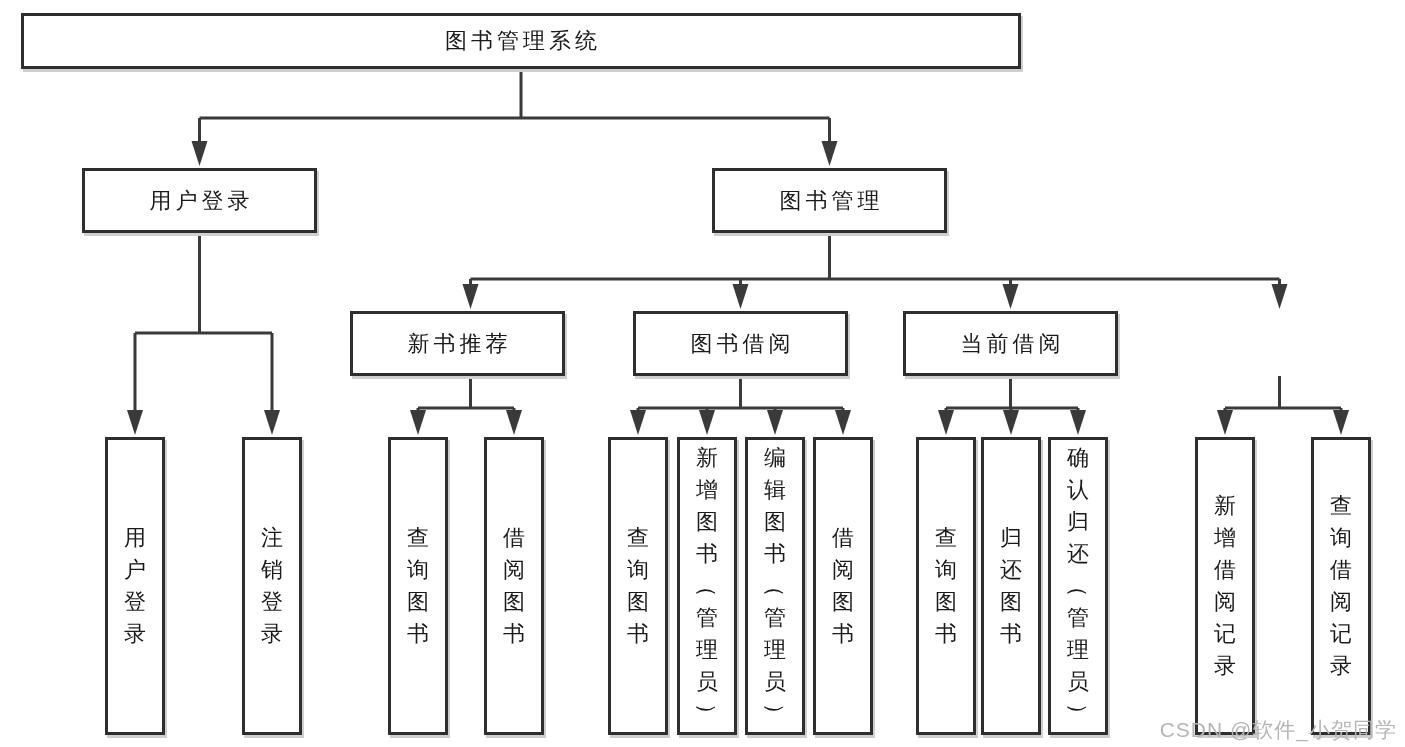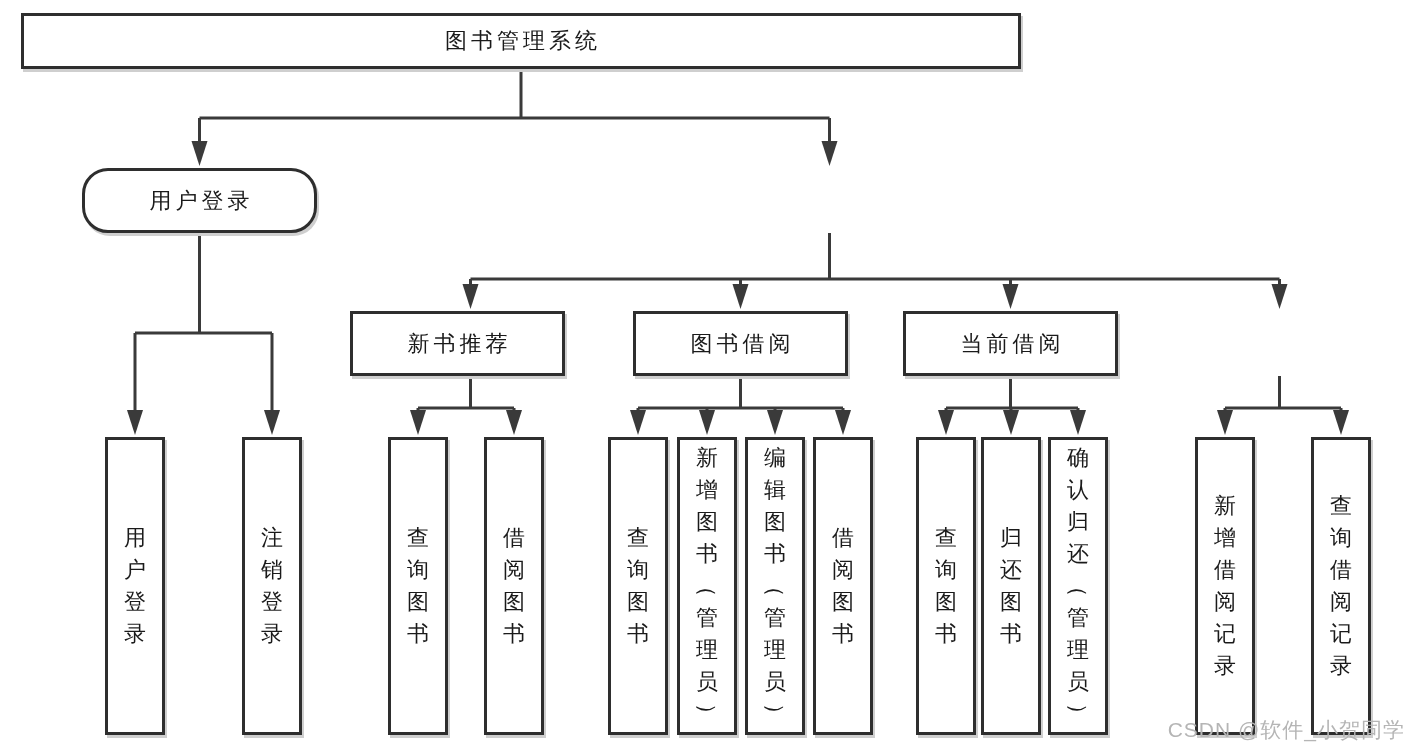--- a/index.html
+++ b/index.html
@@ -37,26 +37,26 @@
   }
   .node.v{
     flex-direction:column;
     gap:10px;
     font-size:22px;
   }
   .node.v span{display:block;line-height:1;}
   .node.v span.rot{transform:rotate(90deg);}
   
   .root   {left:21px;  top:13px;  width:1000px;height:56px;}
-  .lvl2   {top:168px;  width:235px;height:65px;border-radius:26px;}
+  .lvl2   {top:168px;  width:235px;height:65px;}
   .lvl3   {top:311px;  width:215px;height:65px;}
   .leaf   {top:437px;  width:60px; height:298px;}
   #watermark{
     position:absolute;
-    right:0;bottom:3px;
+    right:8px;bottom:3px;
     font-size:21px;
     color:var(--watermark);
     letter-spacing:1px;
     white-space:nowrap;
   }
 </style>
 </head>
 <body>
 
 <div id="canvas">
@@ -90,20 +90,21 @@
       <polygon points="1011,435 1003,410 1019,410"></polygon>
       <polygon points="1078,435 1070,410 1086,410"></polygon>
       <polygon points="1225,435 1217,410 1233,410"></polygon>
       <polygon points="1341,435 1333,410 1349,410"></polygon>
     </g>
   </svg>
 
   <div class="node h root">图书管理系统</div>
 
   <div class="node h lvl2" style="left:82px;">用户登录</div>
+  <div class="node h lvl2" style="left:712px;">图书管理</div>
 
   <div class="node h lvl3" style="left:350px;">新书推荐</div>
   <div class="node h lvl3" style="left:633px;">图书借阅</div>
   <div class="node h lvl3" style="left:903px;">当前借阅</div>
 
   <div class="node v leaf" style="left:105px;">
       <span>用</span>
       <span>户</span>
       <span>登</span>
       <span>录</span>

